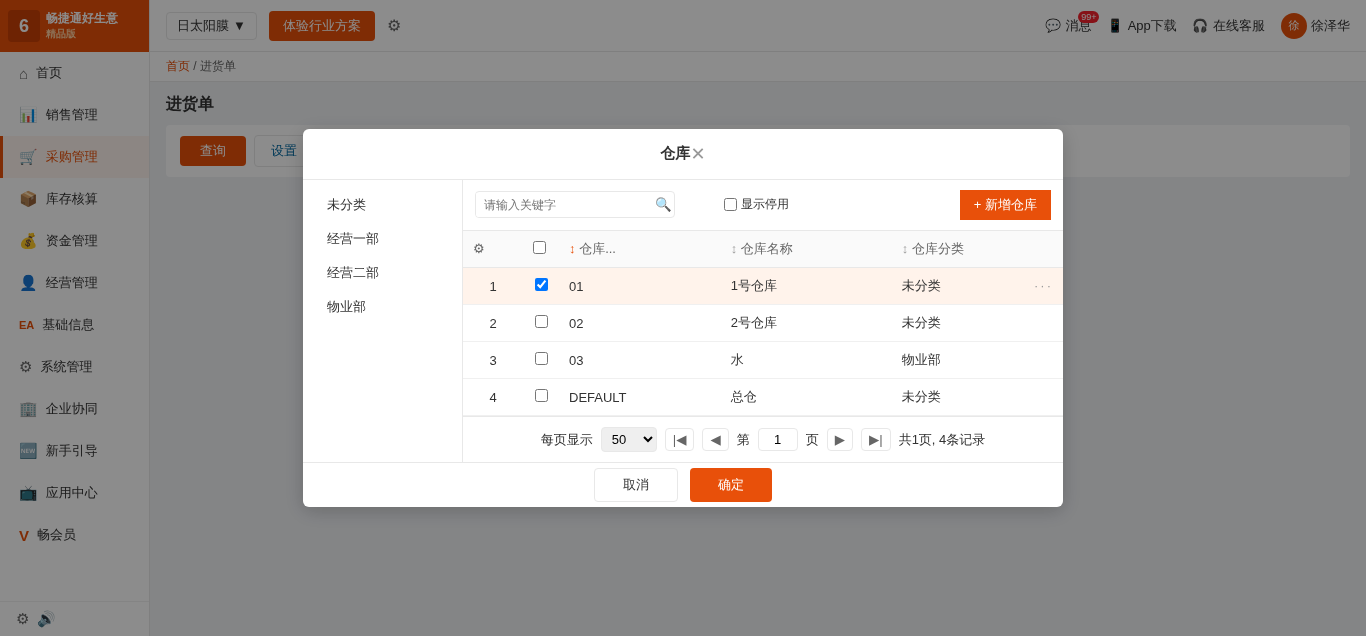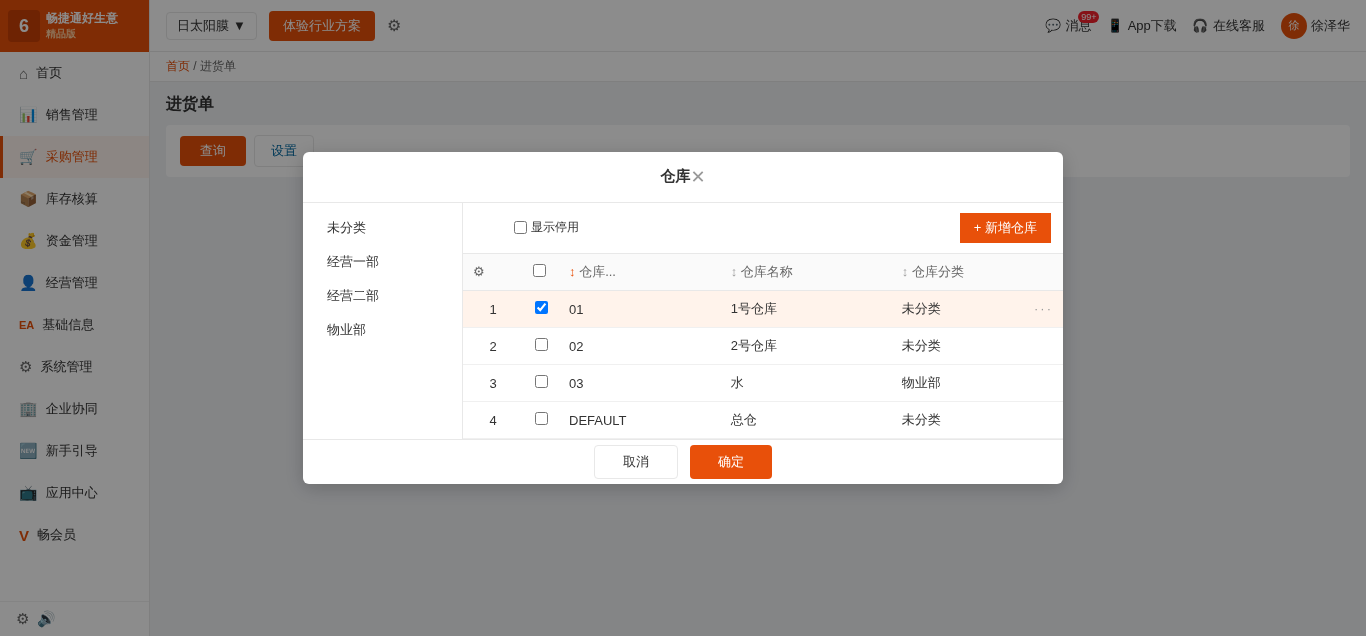--- a/index.html
+++ b/index.html
@@ -394,20 +394,24 @@
           <span>经营二部</span>
         </div>
         <div class="category-item">
           <span>物业部</span>
         </div>
       </div>
 
       <div class="table-panel">
 
         <div class="table-toolbar">
+          <div class="search-box">
+            <input type="text" placeholder="请输入关键字" style="">
+            <button class="search-icon-btn">🔍</button>
+          </div>
           <label class="show-disabled">
             <input type="checkbox" style="">
             <span>显示停用</span>
           </label>
           <button class="btn-add">+ 新增仓库</button>
         </div>
 
         <div style="overflow-y:auto;flex:1;">
           <table class="data-table">
             <thead>
@@ -458,20 +462,36 @@
       <td class="td-num">4</td>
       <td class="td-checkbox"><input type="checkbox" style=""></td>
       <td>DEFAULT</td>
       <td>总仓</td>
       <td style="display:flex;align-items:center;justify-content:space-between;">未分类</td>
     </tr>
               </tbody>
           </table>
         </div>
 
+        <div class="pagination">
+          <span class="per-page-label">每页显示</span>
+          <select>
+            <option>50</option>
+            <option>20</option>
+            <option>100</option>
+          </select>
+          <button class="page-btn">|◀</button>
+          <button class="page-btn">◀</button>
+          <span>第</span>
+          <input class="page-input" type="text" value="1" style="">
+          <span>页</span>
+          <button class="page-btn">▶</button>
+          <button class="page-btn">▶|</button>
+          <span class="total-info">共1页, 4条记录</span>
+        </div>
       </div>
     </div>
 
     <div class="modal-footer">
       <button class="btn-cancel">取消</button>
       <button class="btn-confirm">确定</button>
     </div>
   </div>
 </div>
 

